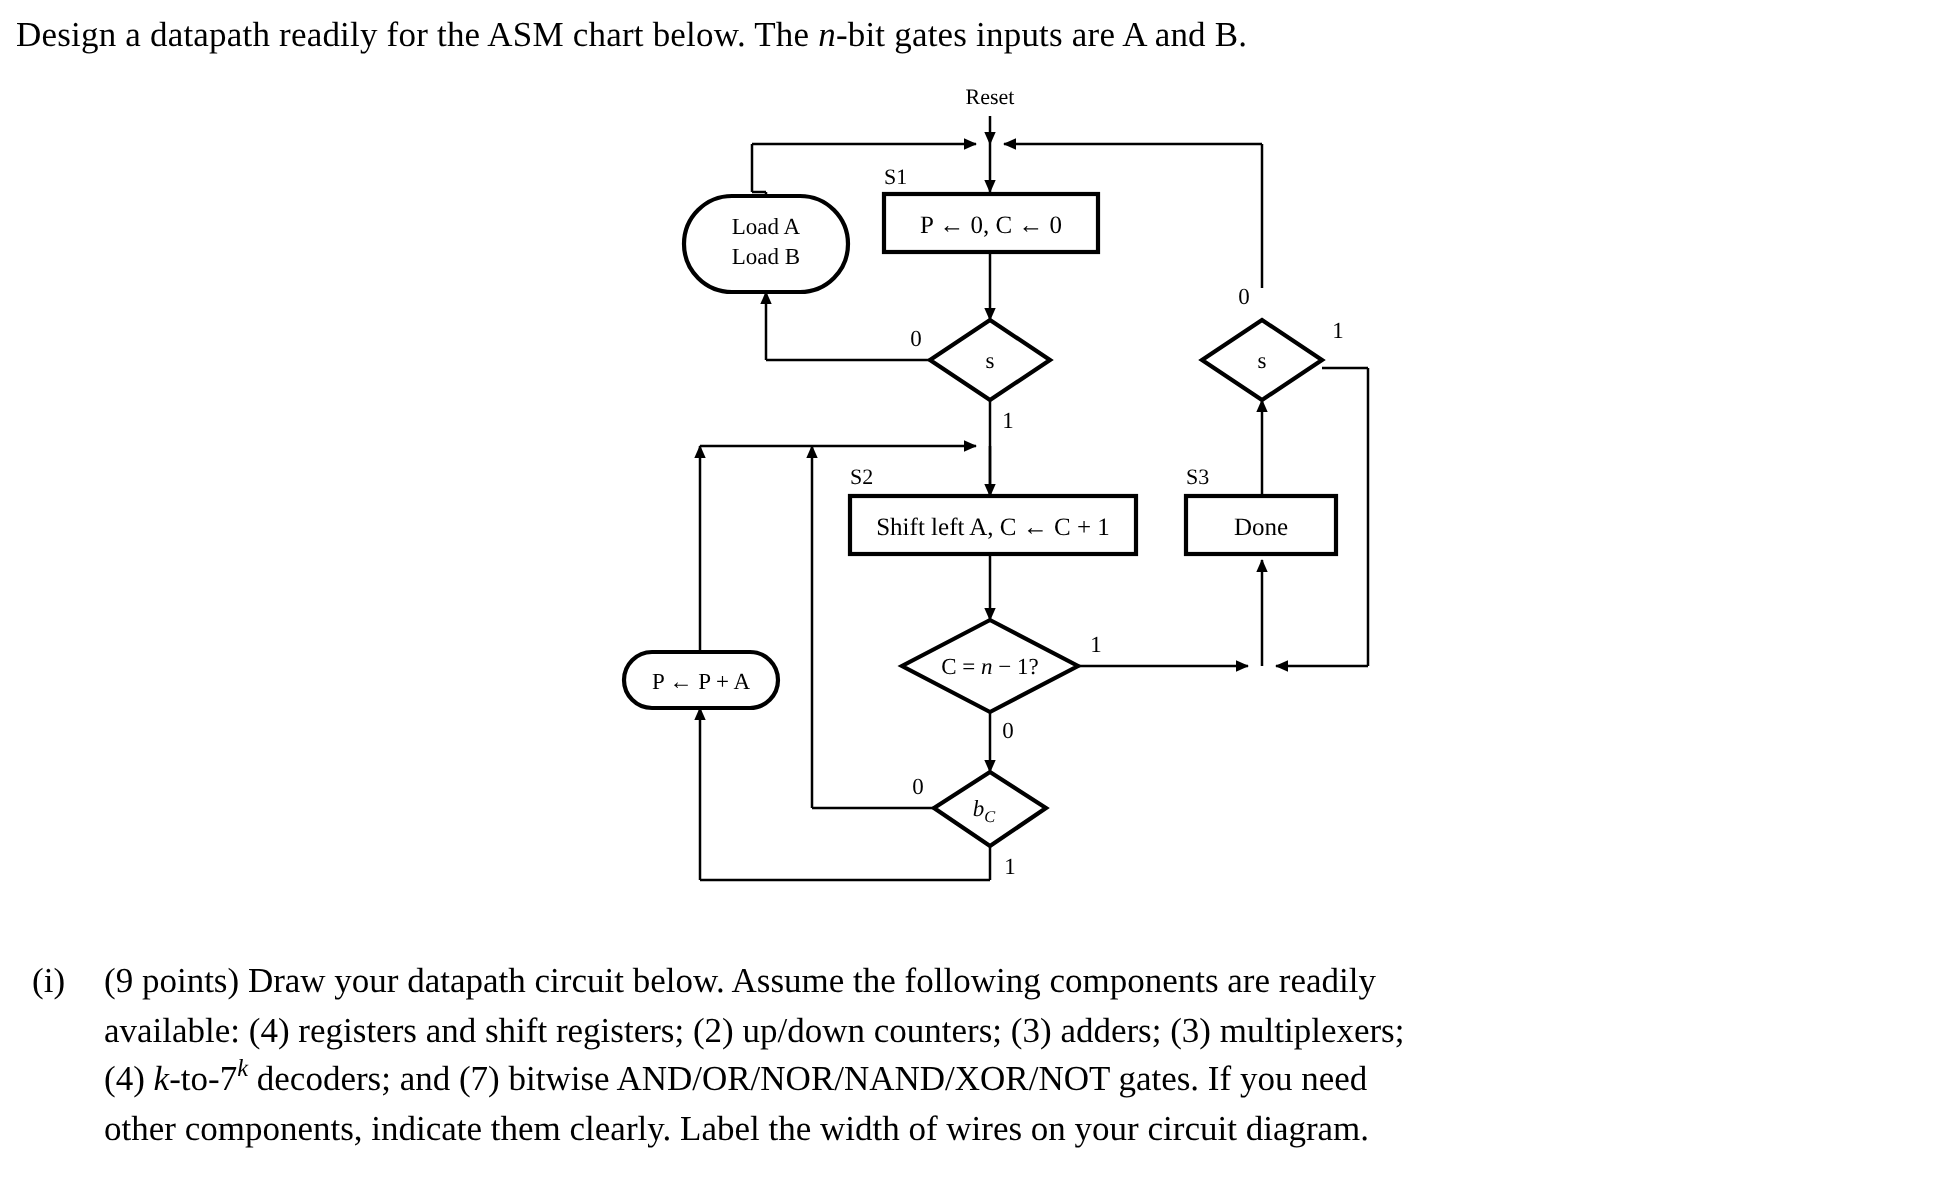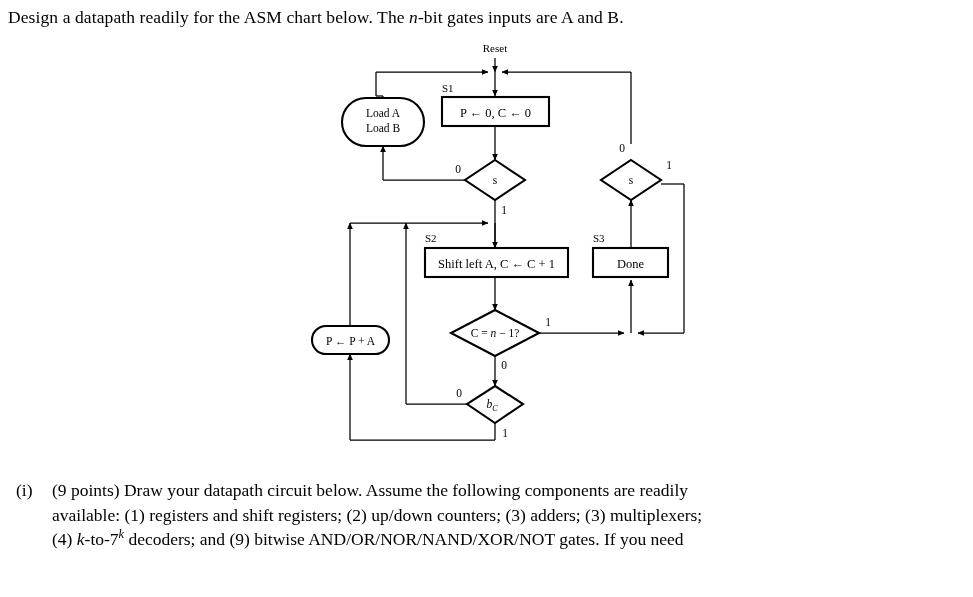--- a/index.html
+++ b/index.html
@@ -232,16 +232,17 @@
       <text class="t-branch" x="435" y="361" text-anchor="middle">0</text>
       <text class="t-branch" x="481" y="401" text-anchor="middle">1</text>
     </g>
   </svg>
 </div>
 
 <div id="question-block">
   <span class="q-marker">(i)</span>
   <div class="q-body">
     <div class="line">(9 points) Draw your datapath circuit below.  Assume the following components are readily</div>
-    <div class="line">available: (1) registers and shift registers; (2) up/down counters; (3) adders; (3) multiplexers;</div>
-    <div class="line"><span>(4) </span><span class="it">k</span><span>-to-7</span><sup class="it">k</sup><span> decoders; and (9) bitwise AND/OR/NOR/NAND/XOR/NOT gates.  If you need</span></div>
+    <div class="line">available: (4) registers and shift registers; (2) up/down counters; (3) adders; (3) multiplexers;</div>
+    <div class="line"><span>(4) </span><span class="it">k</span><span>-to-7</span><sup class="it">k</sup><span> decoders; and (7) bitwise AND/OR/NOR/NAND/XOR/NOT gates.  If you need</span></div>
+    <div class="line">other components, indicate them clearly. Label the width of wires on your circuit diagram.</div>
   </div>
 </div>
 
 </body></html>

